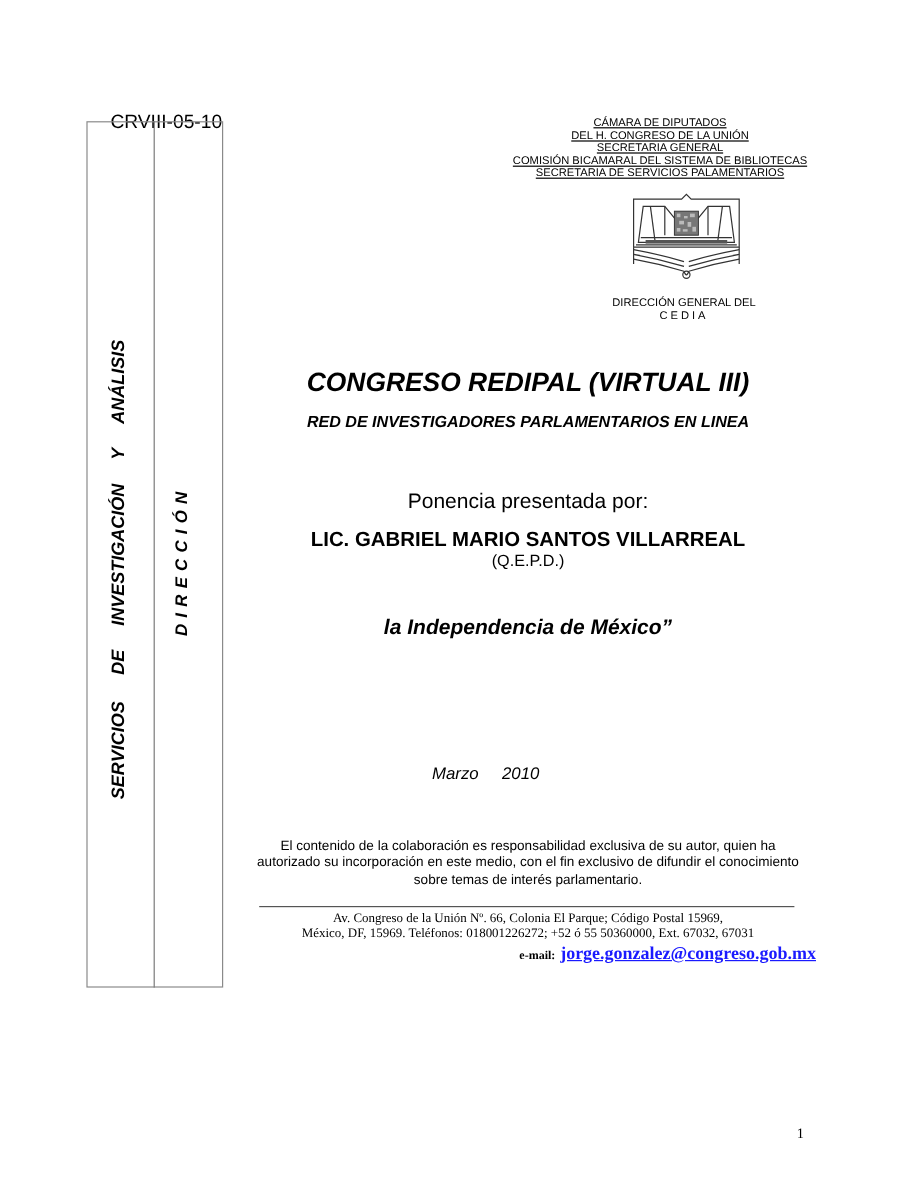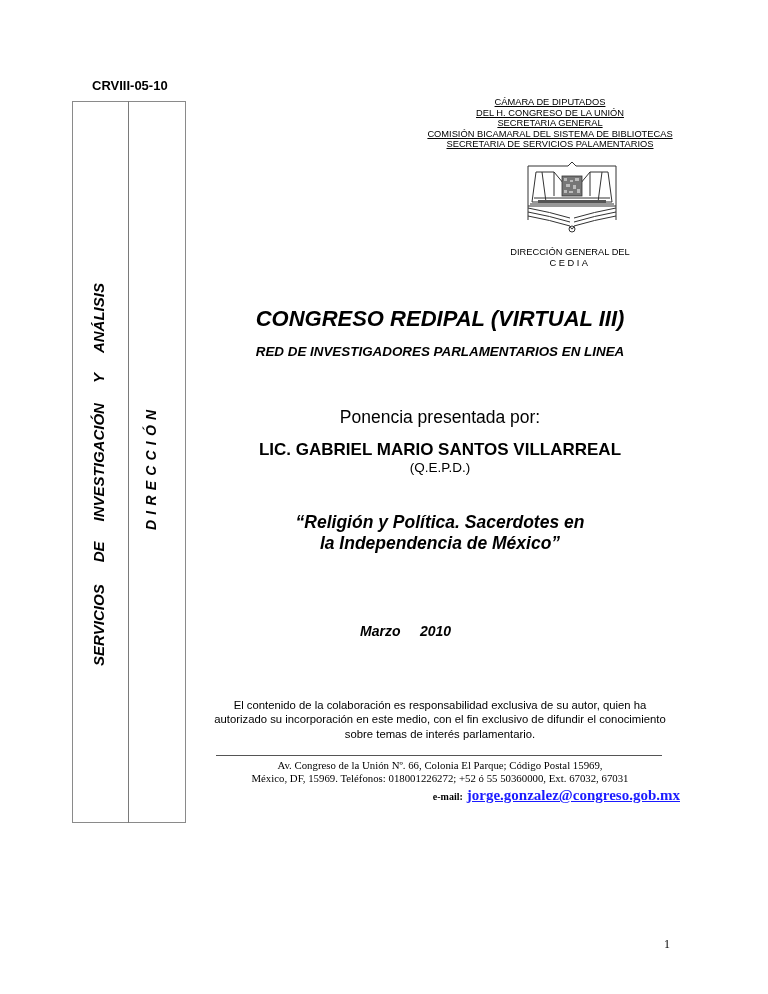--- a/index.html
+++ b/index.html
@@ -11,22 +11,22 @@
       width: 768px;
       height: 994px;
       position: relative;
       overflow: hidden;
       font-family: "Liberation Sans", sans-serif;
       color: #000;
     }
     .abs { position: absolute; }
 
     .doc-code {
-      left: 92px; top: 78px;
-      font-size: 13px; font-weight: bold;
+      left: 92px; top: 94px;
+      font-size: 16px; font-weight: normal;
     }
 
     
     .side-box {
       left: 72px; top: 101px;
       width: 114px; height: 722px;
       border: 1.5px solid #8a8a8a;
       box-sizing: border-box;
     }
     .side-divider {
@@ -96,22 +96,22 @@
       text-align: center;
       font-size: 13.5px;
     }
     .paper-title {
       left: 250px; top: 512px; width: 380px;
       text-align: center;
       font-size: 17.5px; font-weight: bold; font-style: italic;
       line-height: 21px;
     }
     .date {
-      left: 360px; top: 623px; width: 150px;
-      font-size: 14px; font-weight: bold; font-style: italic;
+      left: 360px; top: 636px; width: 150px;
+      font-size: 14px; font-weight: normal; font-style: italic;
       white-space: pre;
     }
     .disclaimer {
       left: 190px; top: 698px; width: 500px;
       text-align: center;
       font-size: 11.3px;
       line-height: 14.3px;
     }
     .sep-line {
       left: 216px; top: 755px;
@@ -208,21 +208,20 @@
 </div>
 
 <div class="abs title">CONGRESO REDIPAL (VIRTUAL III)</div>
 <div class="abs subtitle">RED DE INVESTIGADORES PARLAMENTARIOS EN LINEA</div>
 
 <div class="abs presented">Ponencia presentada por:</div>
 <div class="abs author">LIC. GABRIEL MARIO SANTOS VILLARREAL</div>
 <div class="abs qepd">(Q.E.P.D.)</div>
 
 <div class="abs paper-title">
-  <div>“Religión y  Política. Sacerdotes en</div>
   <div>la Independencia de México”</div>
 </div>
 
 <div class="abs date"><span>Marzo</span>     <span>2010</span></div>
 
 <div class="abs disclaimer">
   <div>El contenido de la colaboración es responsabilidad exclusiva de su autor, quien ha</div>
   <div>autorizado su incorporación en este medio, con el fin exclusivo de difundir el conocimiento</div>
   <div>sobre temas de interés parlamentario.</div>
 </div>

